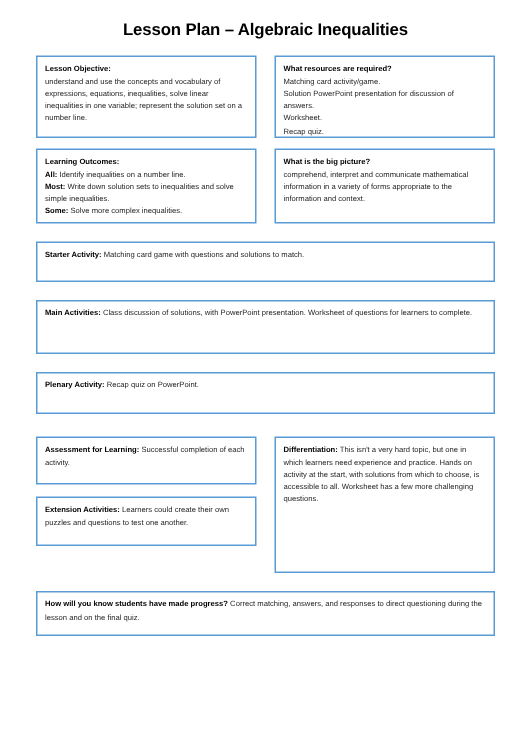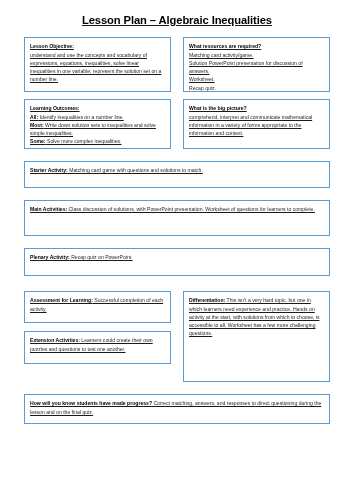--- a/index.html
+++ b/index.html
@@ -14,21 +14,20 @@
     color: #1a1a1a;
     overflow: hidden;
     position: relative;
   }
   .page {
     position: relative;
     width: 354px;
     height: 500px;
     box-sizing: border-box;
     padding: 0 24px;
-    text-decoration: underline;
   }
   .doc-title {
     text-align: center;
     font-size: 11.2px;
     font-weight: bold;
     letter-spacing: -0.1px;
     color: #000000;
     padding-top: 14px;
     padding-bottom: 10px;
     line-height: 1.2;

